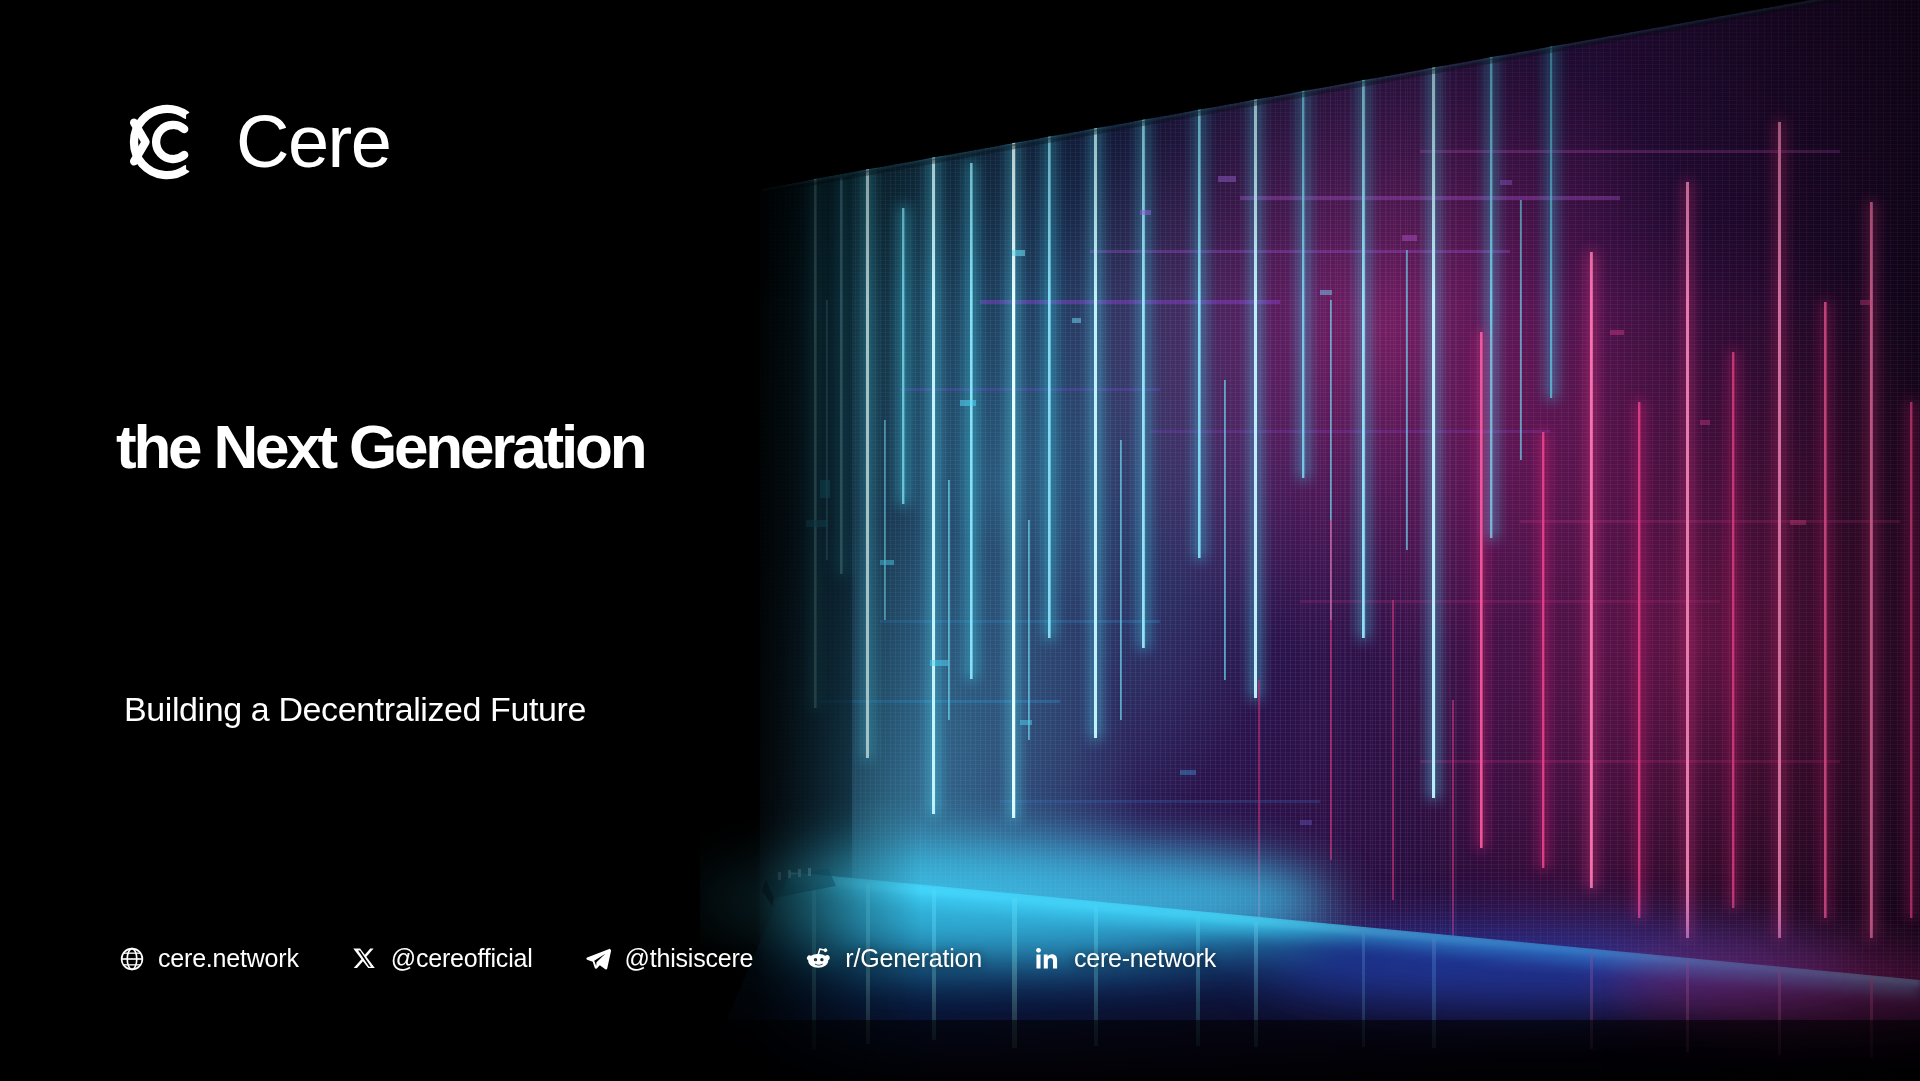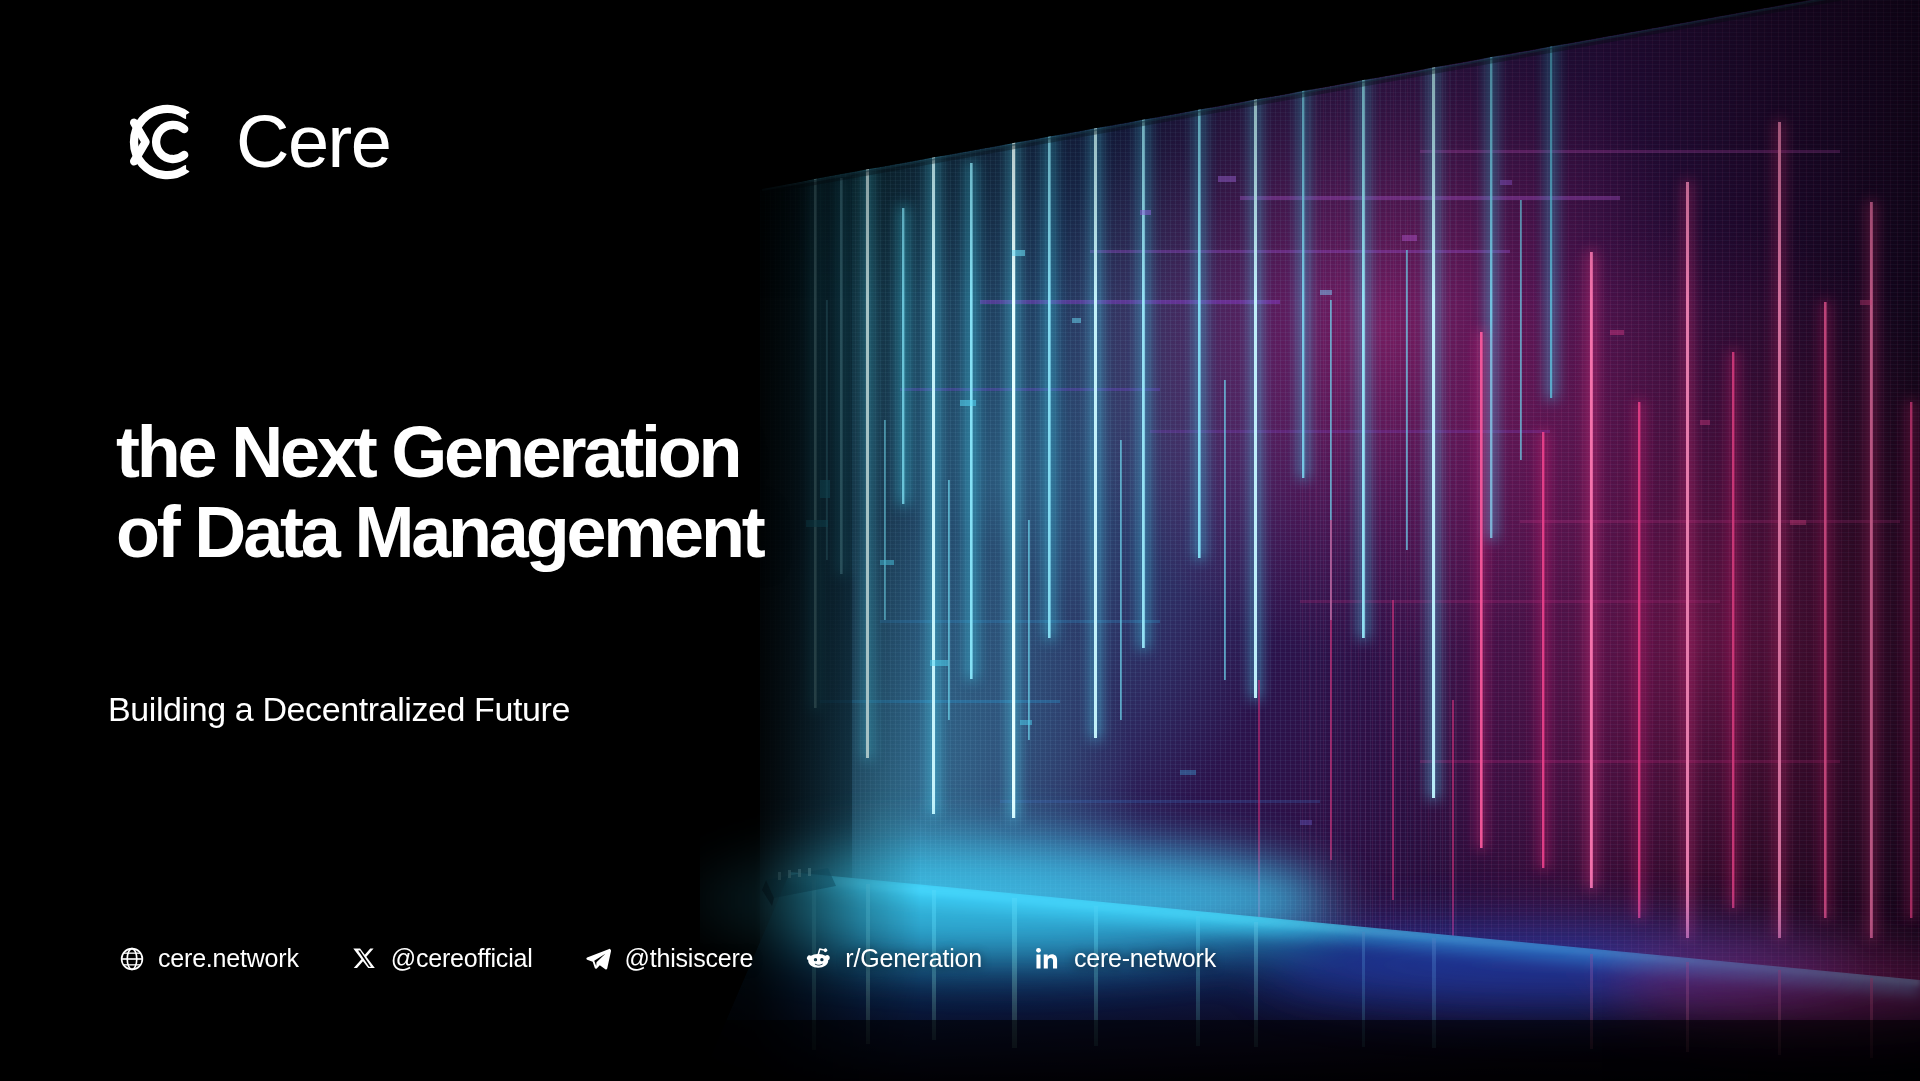--- a/index.html
+++ b/index.html
@@ -28,30 +28,30 @@
   .logo-word {
     color:#fff; font-size:74px; letter-spacing:-1.5px;
     font-weight:400; line-height:1;
     font-family:"Liberation Sans", sans-serif;
   }
 
   
   .headline {
     position:absolute; left:116px; top:412px;
     color:#fff;
-    font-size:72px; line-height:1.115;
+    font-size:62px; line-height:1.115;
     font-weight:700; letter-spacing:-3.2px;
     text-shadow:0 2px 26px rgba(0,0,0,.55);
     white-space:nowrap;
   }
   .headline .ln { display:block; }
 
   
   .subtitle {
-    position:absolute; left:108px; top:690px;
+    position:absolute; left:124px; top:690px;
     color:#fff; font-size:34px; font-weight:400;
     letter-spacing:-0.4px;
     text-shadow:0 2px 16px rgba(0,0,0,.6);
     white-space:nowrap;
   }
 
   
   .social-row {
     position:absolute; left:118px; top:944px;
     display:flex; align-items:center;
@@ -387,21 +387,20 @@
           <path d="M74 20.5 L95 8 L95 92 L74 79.5 Z" fill="#000000"></path>
 
           <path d="M72 36 A18.5 18.5 0 1 0 72 64" stroke="#ffffff" stroke-width="9" stroke-linecap="round" fill="none"></path>
         </svg>
       </span>
       <span class="logo-word">Cere</span>
     </div>
 
     <h1 class="headline">
       <span class="ln">the Next Generation</span>
-      <span class="ln">of Data Management</span>
     </h1>
 
     <p class="subtitle">Building a Decentralized Future</p>
 
     <div class="social-row">
 
       <a class="social-item">
         <span class="social-icon">
           <svg width="26" height="26" viewBox="0 0 24 24" fill="none" aria-hidden="true">
             <circle cx="12" cy="12" r="9.6" stroke="#fff" stroke-width="1.5"></circle>

